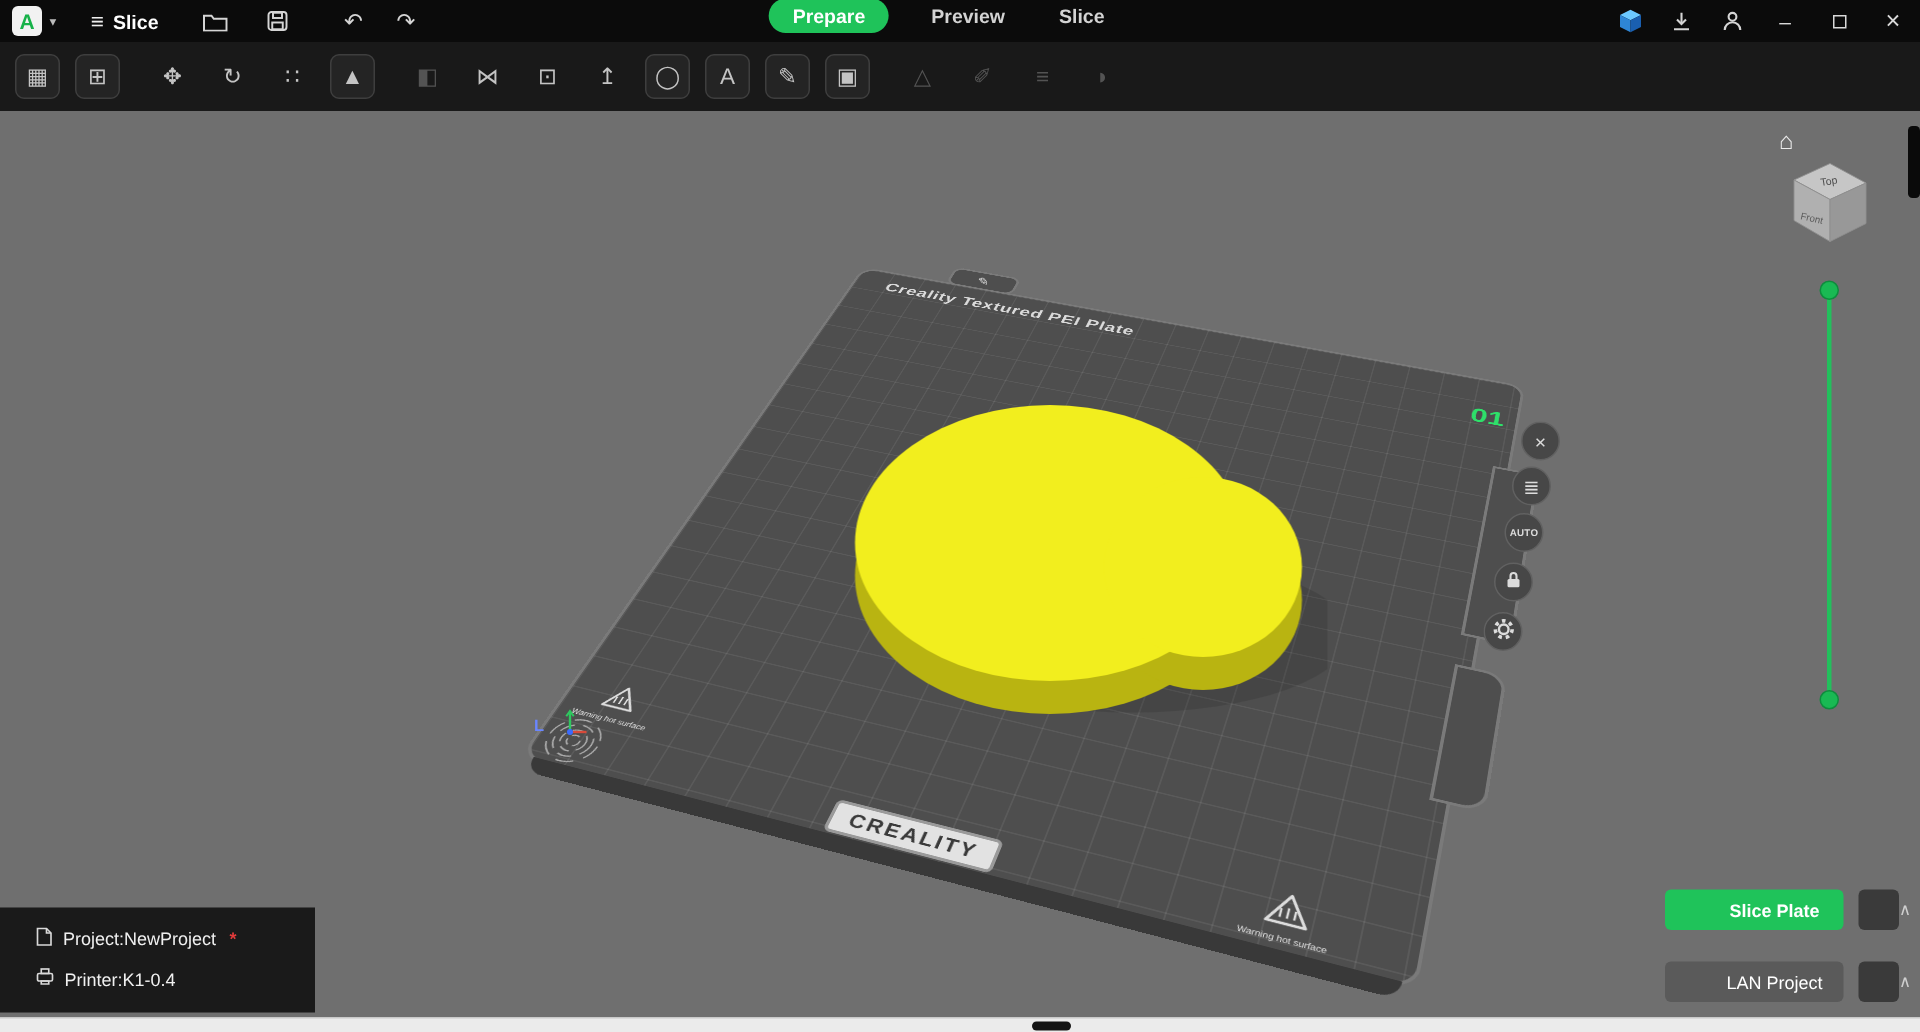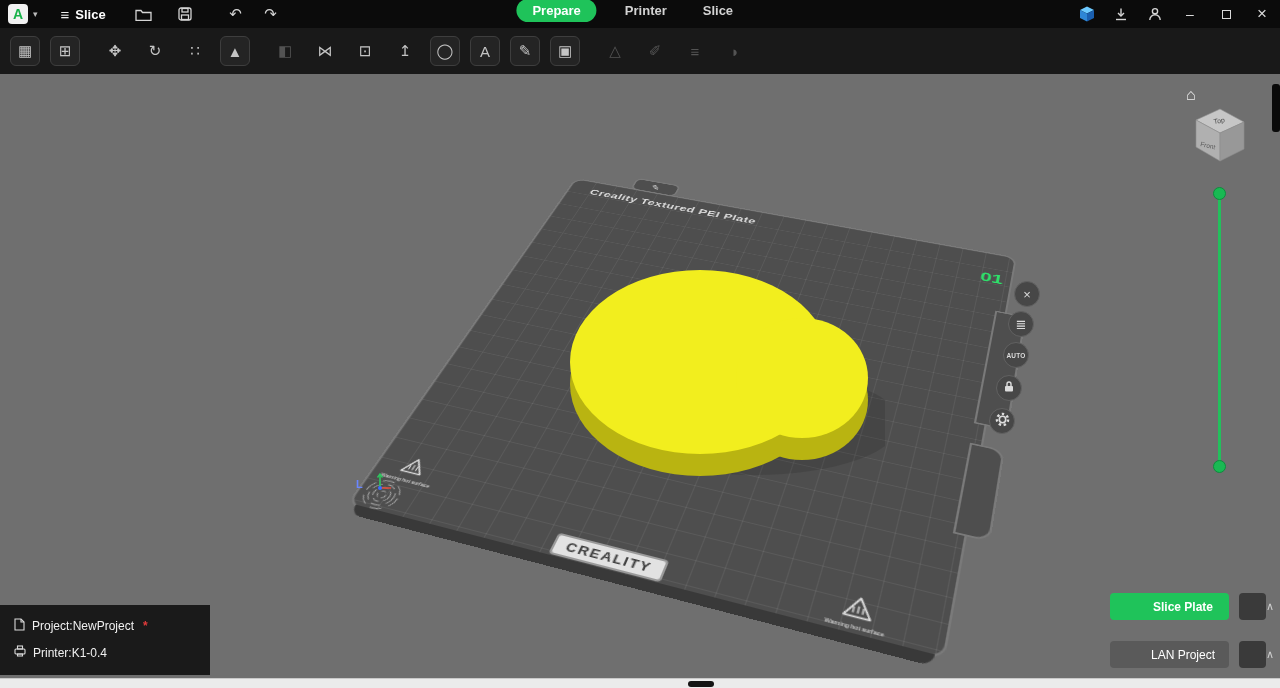--- a/index.html
+++ b/index.html
@@ -109,21 +109,21 @@
   .scroll-strip { position:absolute; left:1272px; top:10px; width:8px; height:48px;
                   background:#0a0a0a; border-radius:3px; z-index:10; }
 
   
   .axis { position:absolute; left:356px; top:396px; z-index:6; }
   .axis .axl { color:#6a86ff; font-size:11px; font-weight:bold; position:absolute; left:0; top:8px; }
   .axis svg { position:absolute; left:18px; top:0; }
 
   
   .status-panel { position:absolute; left:0; top:531px; width:210px; height:70px;
-                  background:rgba(18,18,18,.92); padding:13px 14px; z-index:20; }
+                  background:rgba(18,18,18,.92); padding:13px 24px; z-index:20; }
   .status-row { display:flex; align-items:center; gap:7px; color:#f0f0f0; font-size:12px; }
   .status-row + .status-row { margin-top:11px;text-align:center; }
   .star { color:#e23b3b; font-weight:bold; margin-left:2px; }
 
   
   .act { position:absolute; height:27px; border:none; border-radius:4px; font-size:12px;
          color:#fff; z-index:20;padding-left:27px; }
   .act-slice { left:1110px; top:519px; width:119px; background:#1fc35a; font-weight:bold; }
   .act-lan   { left:1110px; top:567px; width:119px; background:#5a5a5a; }
   .act-caret { left:1239px; width:27px; background:#3a3a3a; color:#cfcfcf; font-size:11px; }
@@ -161,21 +161,21 @@
           <rect x="3.5" y="8" width="7" height="4.5"></rect>
         </svg>
       </span>
     </button>
     <button class="tb-icon-btn sp1">↶</button>
     <button class="tb-icon-btn">↷</button>
   </div>
 
   <nav class="tabs">
       <button class="tab active">Prepare</button>
-      <button class="tab">Printer</button>
+      <button class="tab">Preview</button>
       <button class="tab">Slice</button>
     </nav>
 
   <div class="tb-right">
     <button class="tb-icon-btn">
       <span>
         <svg width="18" height="18" viewBox="0 0 18 18">
           <polygon points="9,1.5 16,5 9,8.5 2,5" fill="#6cc9ff"></polygon>
           <polygon points="2,5 9,8.5 9,16.5 2,13" fill="#2e86d6"></polygon>
           <polygon points="16,5 9,8.5 9,16.5 16,13" fill="#1a5fb0"></polygon>

